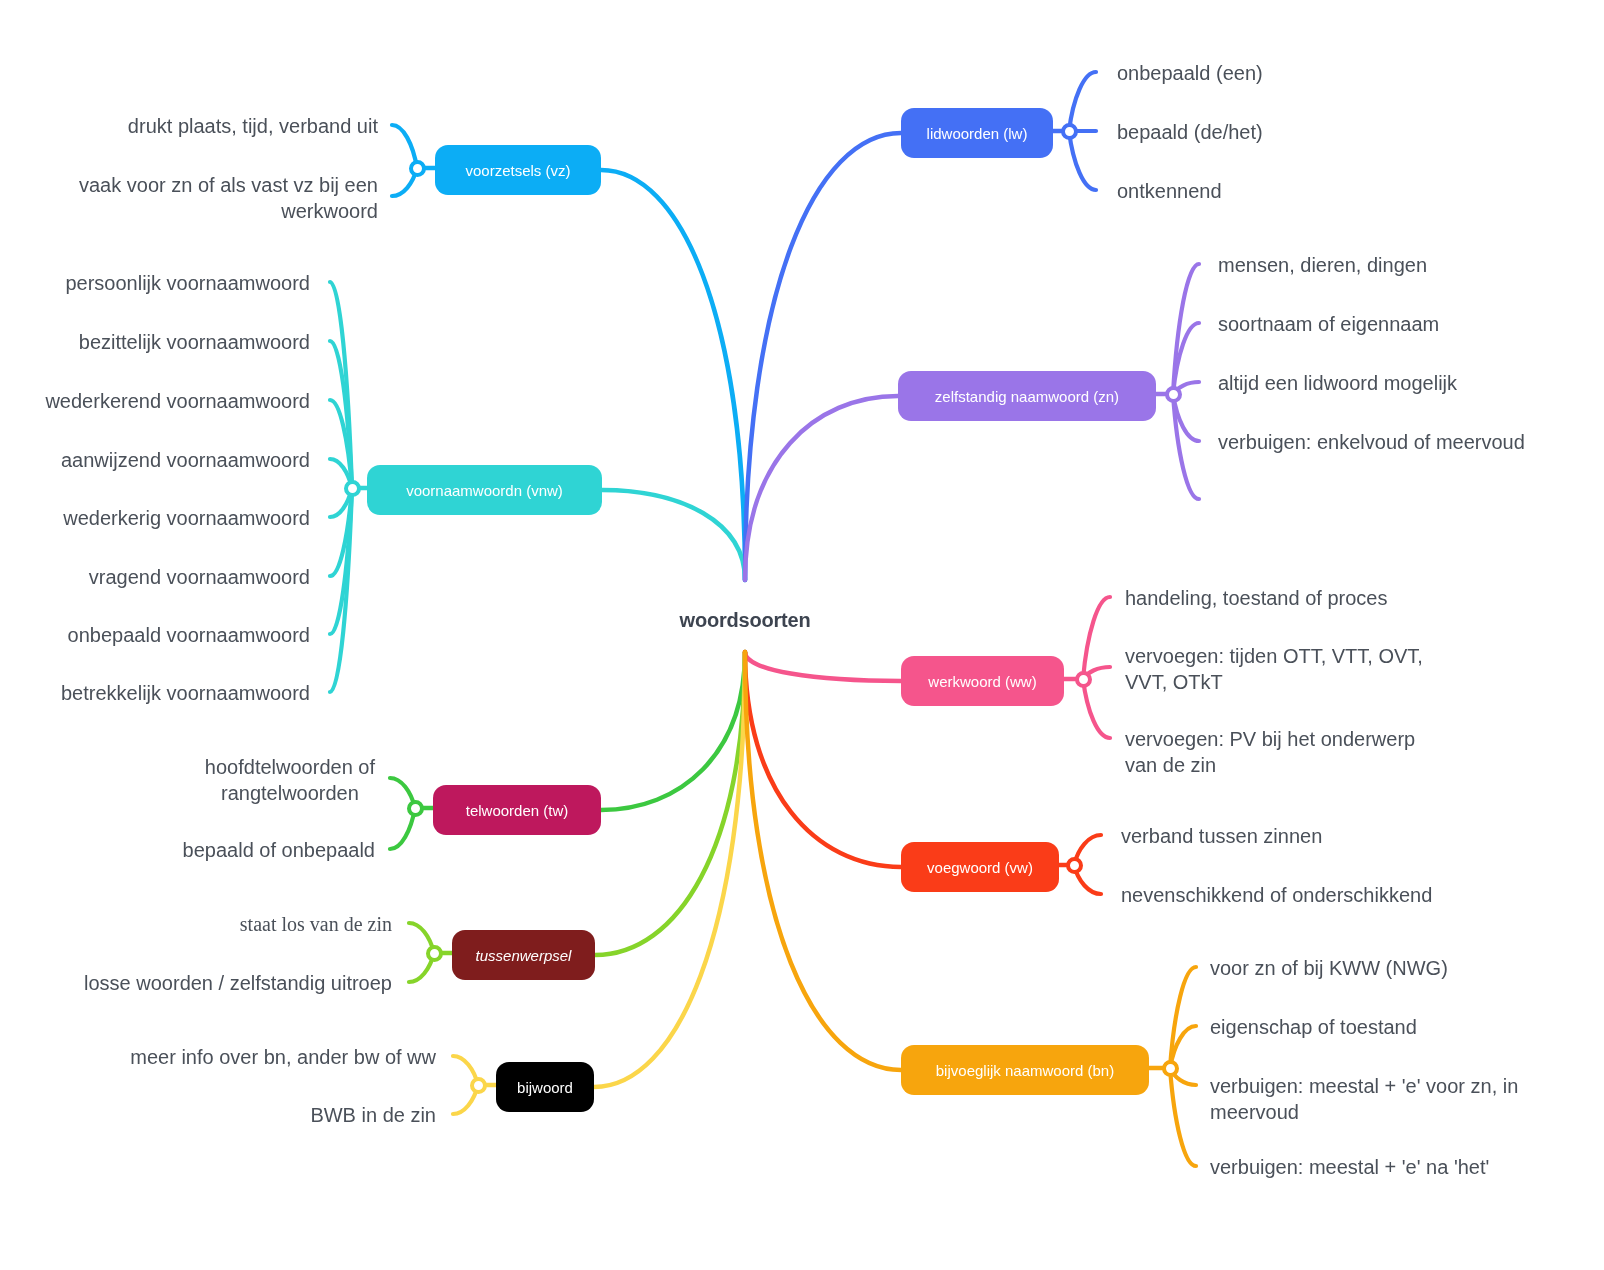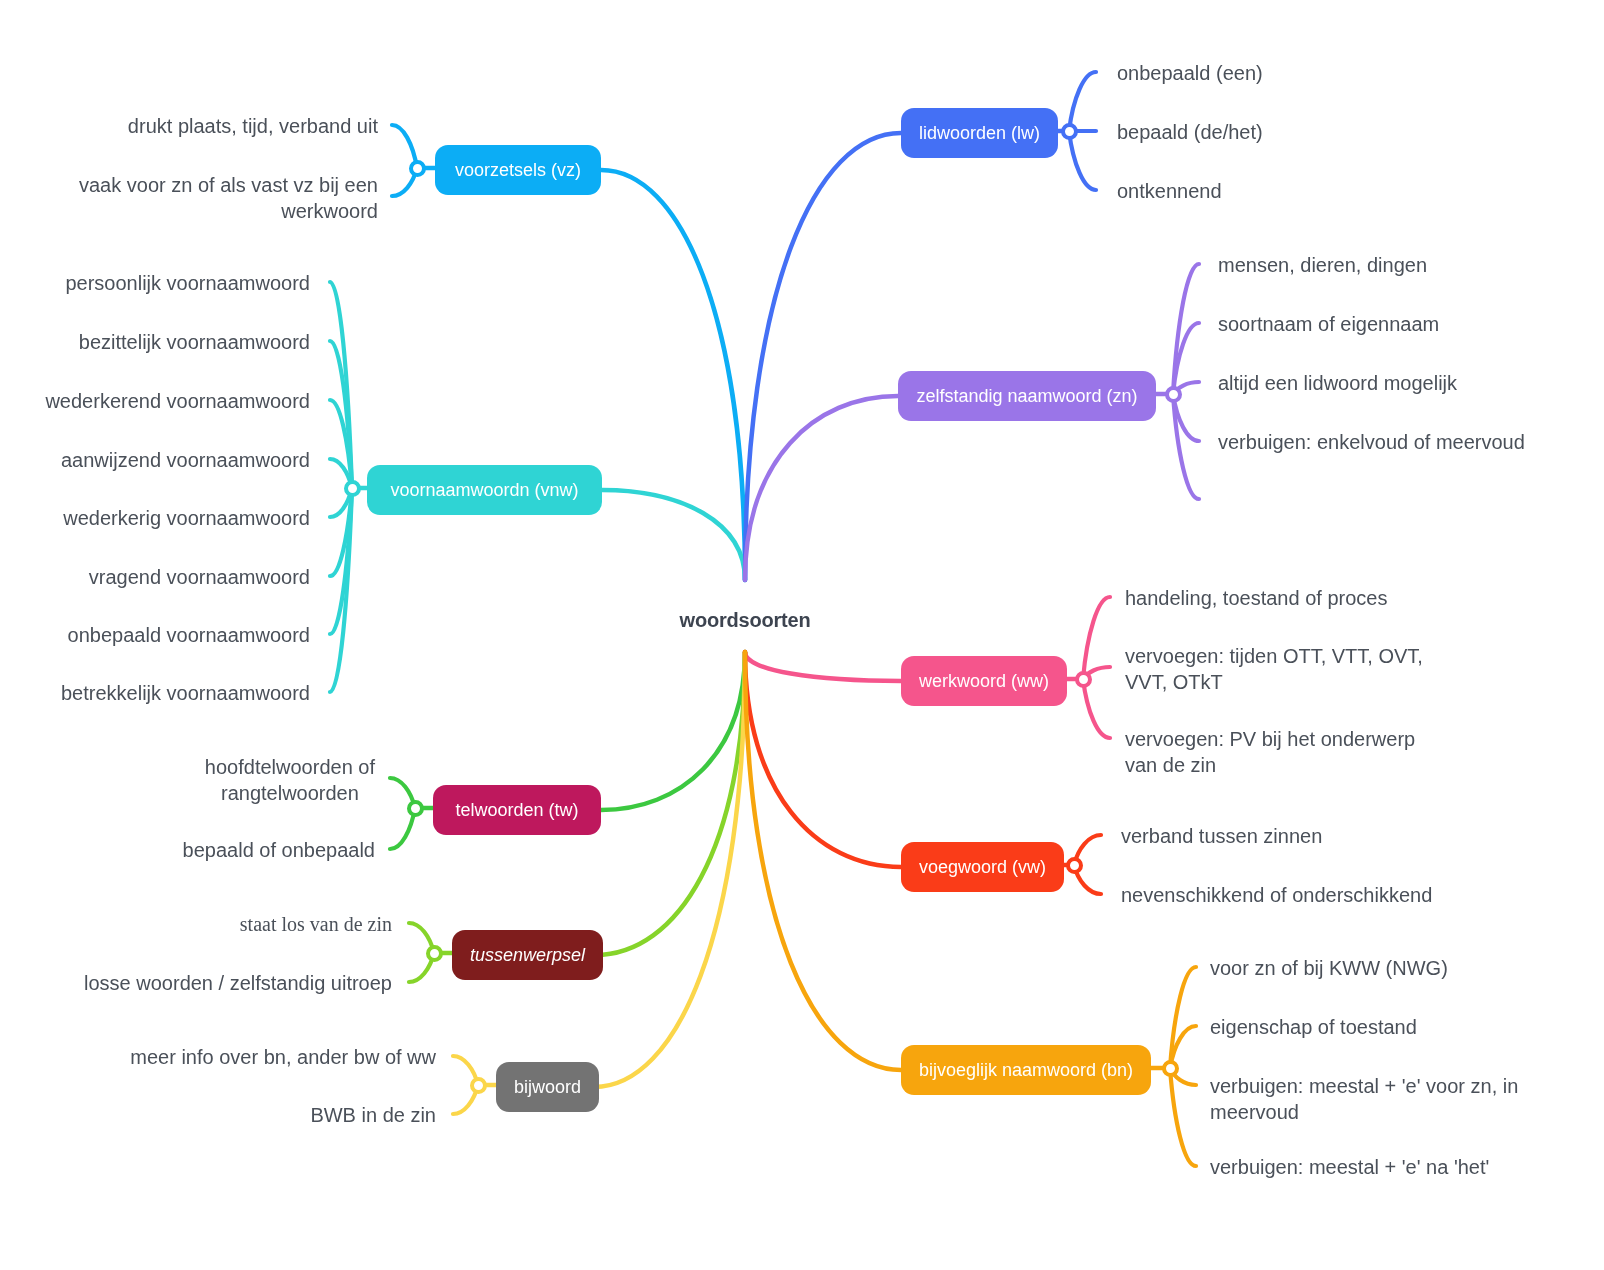--- a/index.html
+++ b/index.html
@@ -33,21 +33,21 @@
     font-weight: bold;
     color: #3d4450;
     white-space: nowrap;
     letter-spacing: -0.2px;
   }
   
   .node {
     position: absolute;
     border-radius: 13px;
     color: #ffffff;
-    font-size: 18px;
+    font-size: 15px;
     line-height: 1;
     display: flex;
     align-items: center;
     justify-content: center;
     white-space: nowrap;
     padding: 0 18px;
     height: 50px;
     box-sizing: border-box;
   }
   
@@ -185,21 +185,21 @@
     <div class="leaf r" style="right: 1294px; top: 680px;">betrekkelijk voornaamwoord</div>
     <div class="node" style="left: 433px; top: 785px; min-width: 168px; background: #be185d;">telwoorden (tw)</div>
     <div class="hub" style="left: 406.5px; top: 799.5px; border: 4px solid rgb(60, 200, 64);"></div>
     <div class="leaf r" style="right: 1229px; top: 754px; text-align: center;">hoofdtelwoorden of
 rangtelwoorden</div>
     <div class="leaf r" style="right: 1229px; top: 837px;">bepaald of onbepaald</div>
     <div class="node" style="left: 452px; top: 930px; min-width: 143px; background: #7f1d1d; font-style: italic;">tussenwerpsel</div>
     <div class="hub" style="left: 425.5px; top: 944.5px; border: 4px solid rgb(134, 212, 42);"></div>
     <div class="leaf r" style="right: 1212px; top: 911px; font-family: Liberation Serif, serif;">staat los van de zin</div>
     <div class="leaf r" style="right: 1212px; top: 970px;">losse woorden / zelfstandig uitroep</div>
-    <div class="node" style="left: 496px; top: 1062px; min-width: 98px; background: #737373;">bijwoord</div>
+    <div class="node" style="left: 496px; top: 1062px; min-width: 98px; background: #000000;">bijwoord</div>
     <div class="hub" style="left: 469.5px; top: 1076.5px; border: 4px solid rgb(251, 214, 74);"></div>
     <div class="leaf r" style="right: 1168px; top: 1044px;">meer info over bn, ander bw of ww</div>
     <div class="leaf r" style="right: 1168px; top: 1102px;">BWB in de zin</div>
     <div class="node" style="left: 901px; top: 108px; min-width: 152px; background: rgb(68, 112, 245);">lidwoorden (lw)</div>
     <div class="hub" style="left: 1060.5px; top: 122.5px; border: 4px solid rgb(68, 112, 245);"></div>
     <div class="leaf l" style="left: 1117px; top: 60px;">onbepaald (een)</div>
     <div class="leaf l" style="left: 1117px; top: 119px;">bepaald (de/het)</div>
     <div class="leaf l" style="left: 1117px; top: 178px;">ontkennend</div>
     <div class="node" style="left: 898px; top: 371px; min-width: 258px; background: rgb(154, 117, 232);">zelfstandig naamwoord (zn)</div>
     <div class="hub" style="left: 1164.5px; top: 385.5px; border: 4px solid rgb(154, 117, 232);"></div>

